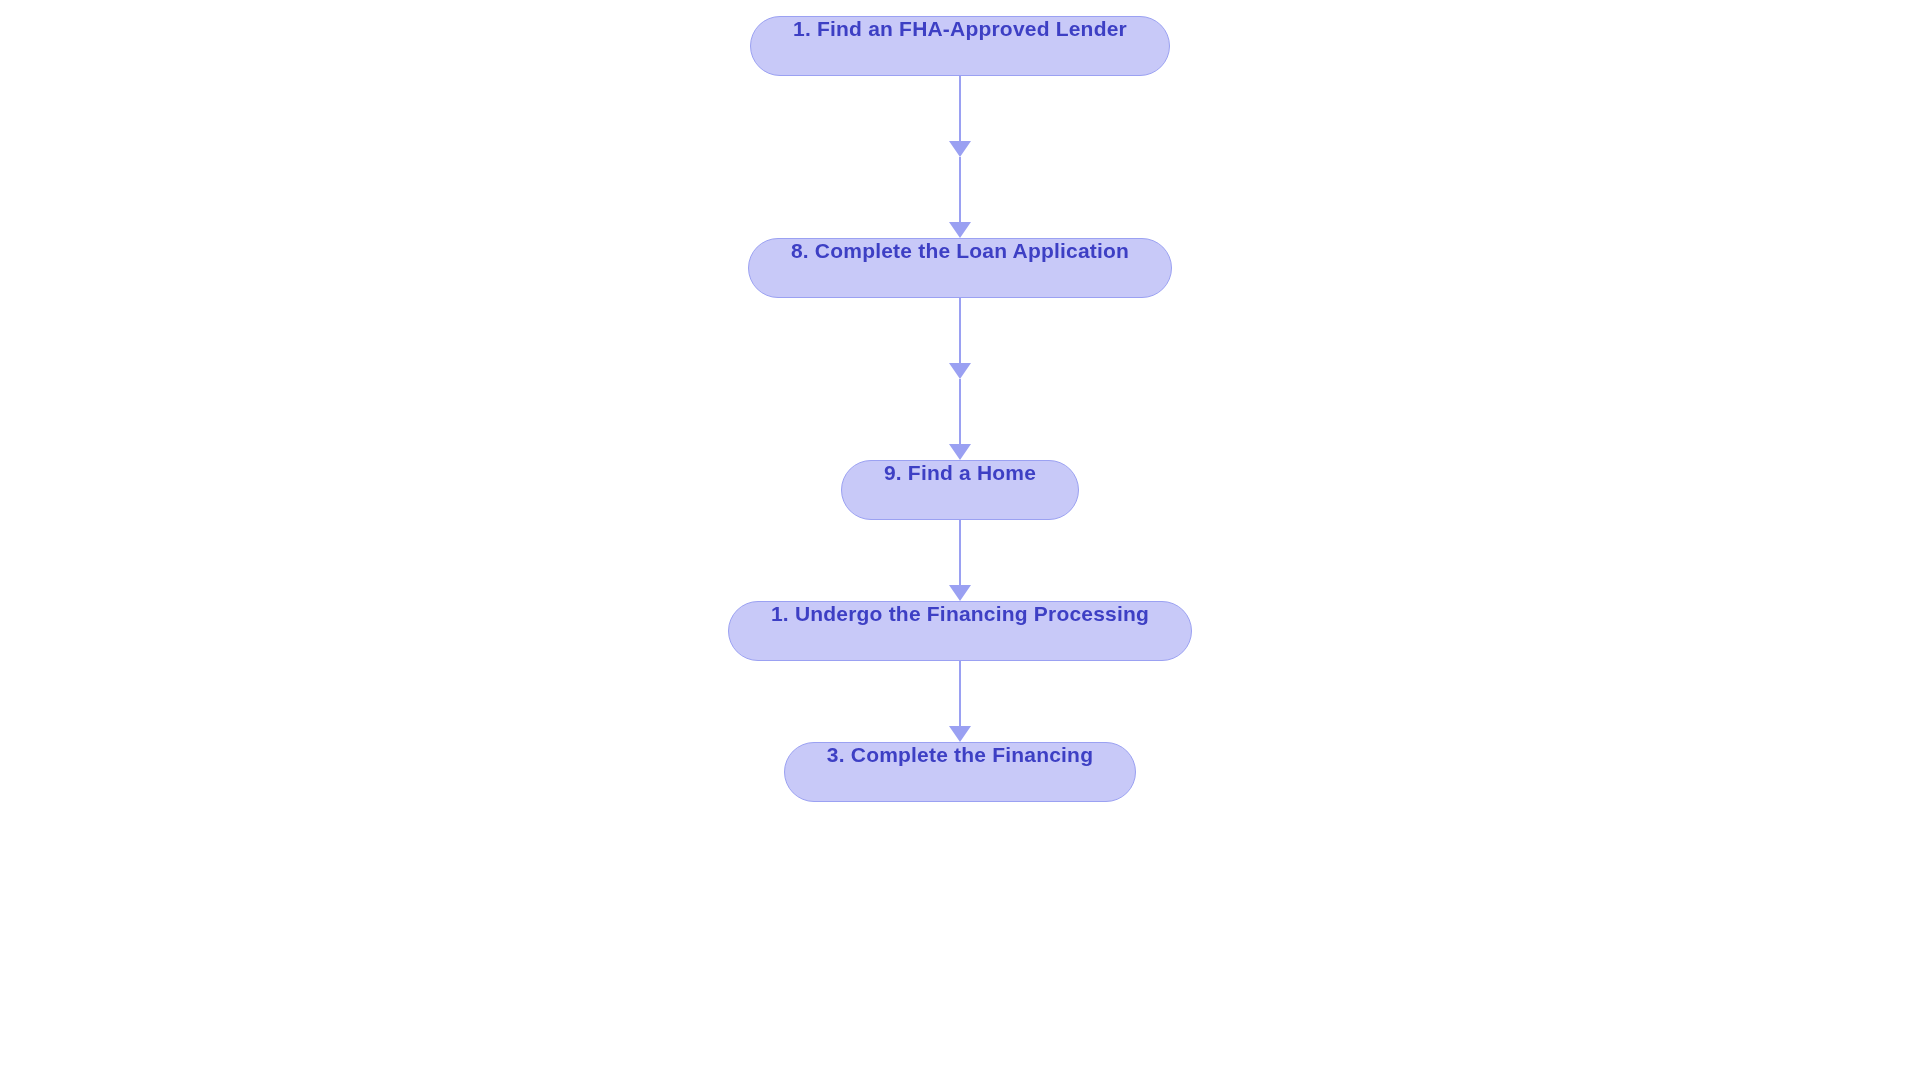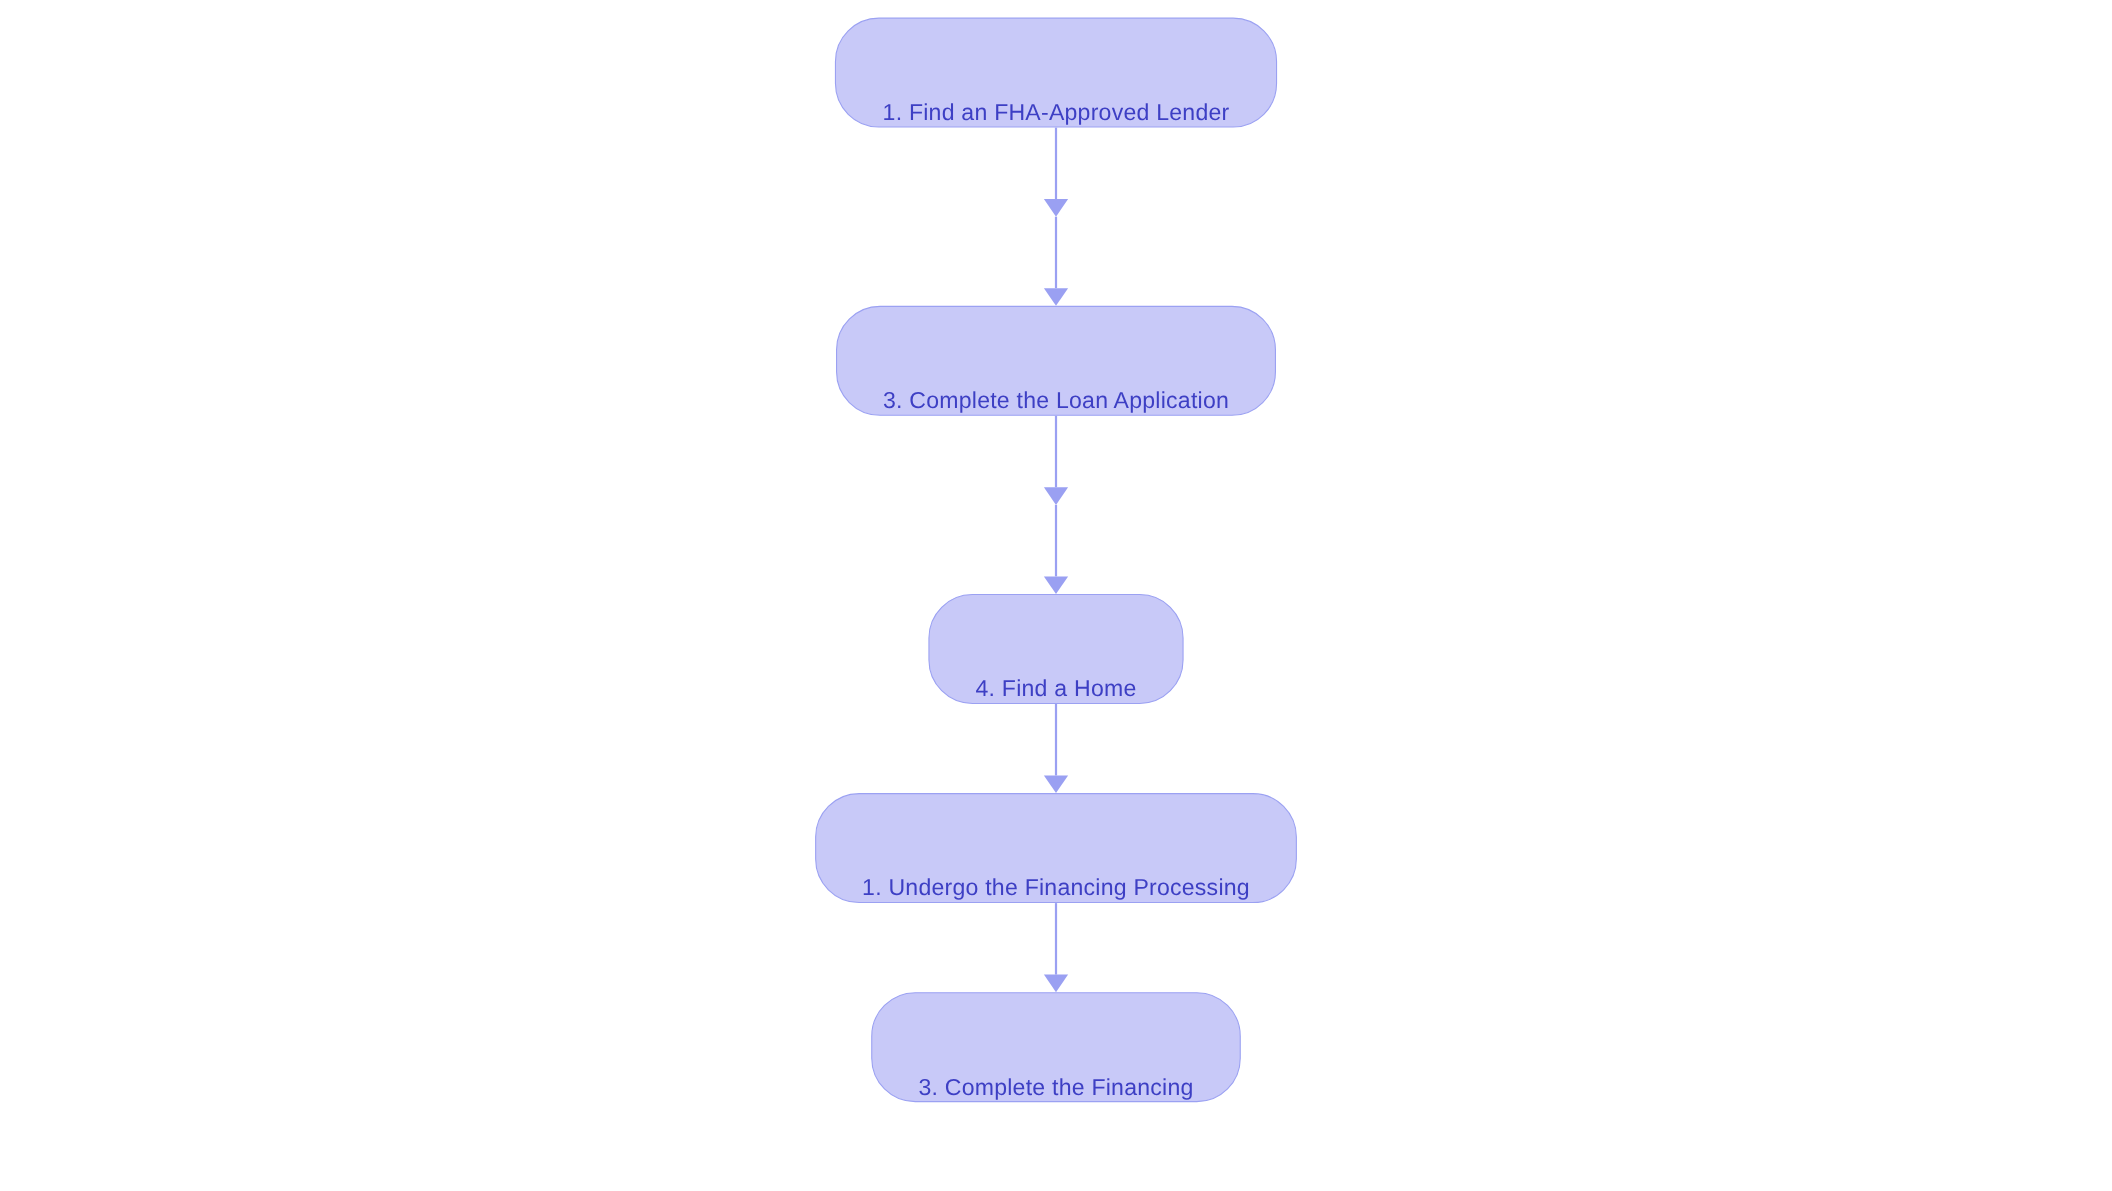--- a/index.html
+++ b/index.html
@@ -17,26 +17,26 @@
     overflow:hidden;
     font-family:"Liberation Sans", sans-serif;
   }
   .canvas{
     width:100%;height:100%;
     display:flex;flex-direction:column;align-items:center;
     padding-top:16px;
   }
   .node{
     flex:0 0 auto;
-    height:100px;
+    height:60px;
     padding:0 42px;
     border-radius:40px;
     background:var(--node-fill);
     border:1.5px solid var(--node-border);
-    display:flex;align-items:flex-end;justify-content:center;
+    display:flex;align-items:flex-start;justify-content:center;font-weight:bold;
   }
   .node-label{
     font-size:21px;
     letter-spacing:0.2px;
     color:var(--node-text);
     white-space:nowrap;
   }
   .connector{
     flex:0 0 auto;
     height:81px;
@@ -66,34 +66,34 @@
     <div class="line"></div>
     <div class="head"></div>
   </div>
 
   <div class="connector">
     <div class="line"></div>
     <div class="head"></div>
   </div>
 
   <div class="node">
-    <span class="node-label">3. Complete the Loan Application</span>
+    <span class="node-label">8. Complete the Loan Application</span>
   </div>
   <div class="connector">
     <div class="line"></div>
     <div class="head"></div>
   </div>
 
   <div class="connector">
     <div class="line"></div>
     <div class="head"></div>
   </div>
 
   <div class="node">
-    <span class="node-label">4. Find a Home</span>
+    <span class="node-label">9. Find a Home</span>
   </div>
   <div class="connector">
     <div class="line"></div>
     <div class="head"></div>
   </div>
 
   <div class="node">
     <span class="node-label">1. Undergo the Financing Processing</span>
   </div>
   <div class="connector">

